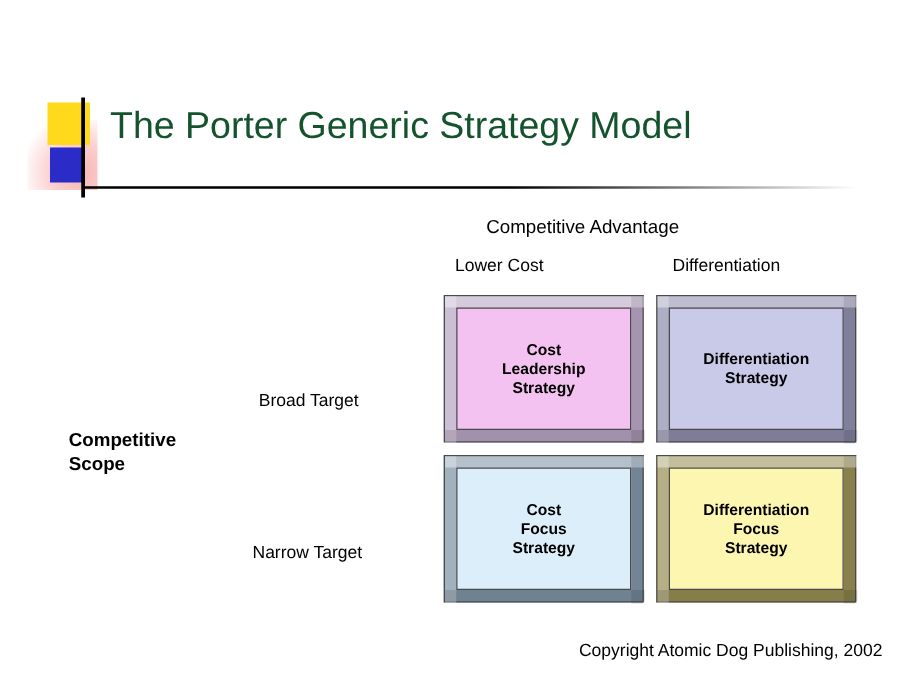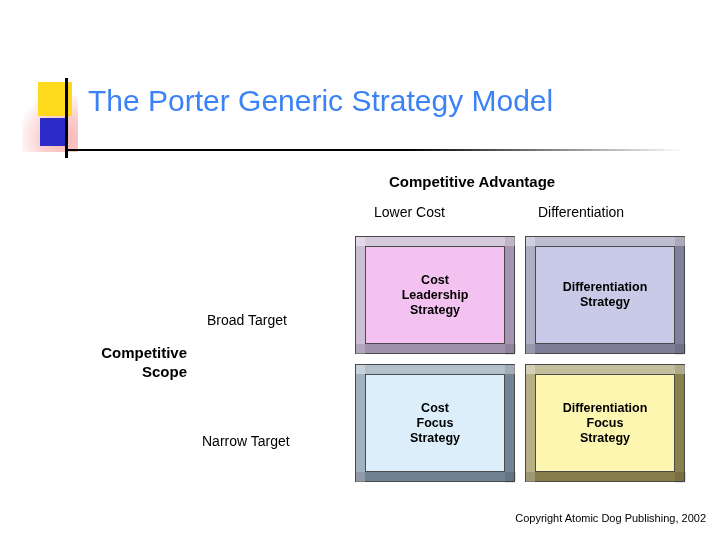--- a/index.html
+++ b/index.html
@@ -60,54 +60,54 @@
     top: 149px;
     width: 620px;
     height: 2px;
     background: linear-gradient(to right, #000000 0%, #000000 55%, #ffffff 100%);
   }
   #page-title {
     position: absolute;
     left: 88px;
     top: 84px;
     font-size: 30px;
-    color: #3b82f6;
+    color: #14532d;
     font-weight: normal;
     letter-spacing: 0px;
     white-space: nowrap;
   }
 
   
   .lbl {
     position: absolute;
     color: #000000;
     white-space: nowrap;
   }
   #competitive-advantage-label {
     left: 389px;
     top: 173px;
     font-size: 15px;
-    font-weight: bold;
+    font-weight: normal;
   }
   #lower-cost-label {
-    left: 374px;
+    left: 364px;
     top: 204px;
     font-size: 14px;
   }
   #differentiation-label {
     left: 538px;
     top: 204px;
     font-size: 14px;
   }
   #competitive-scope-label {
     left: 55px;
     top: 343px;
     font-size: 15px;
     font-weight: bold;
-    text-align: right;
+    text-align: left;
     width: 132px;
     line-height: 19px;
   }
   #broad-target-label {
     left: 207px;
     top: 312px;
     font-size: 14px;
   }
   #narrow-target-label {
     left: 202px;
@@ -202,21 +202,21 @@
     width: 9px; height: 118px;
     background: rgba(0,0,0,0.10);
     pointer-events: none;
   }
 
   
   #copyright {
     position: absolute;
     right: 14px;
     top: 512px;
-    font-size: 11px;
+    font-size: 14px;
     color: #000000;
     white-space: nowrap;
   }
 </style>
 </head>
 <body>
 
 <div id="title-block">
   <div class="deco deco-pink"></div>
   <div class="deco deco-yellow"></div>

